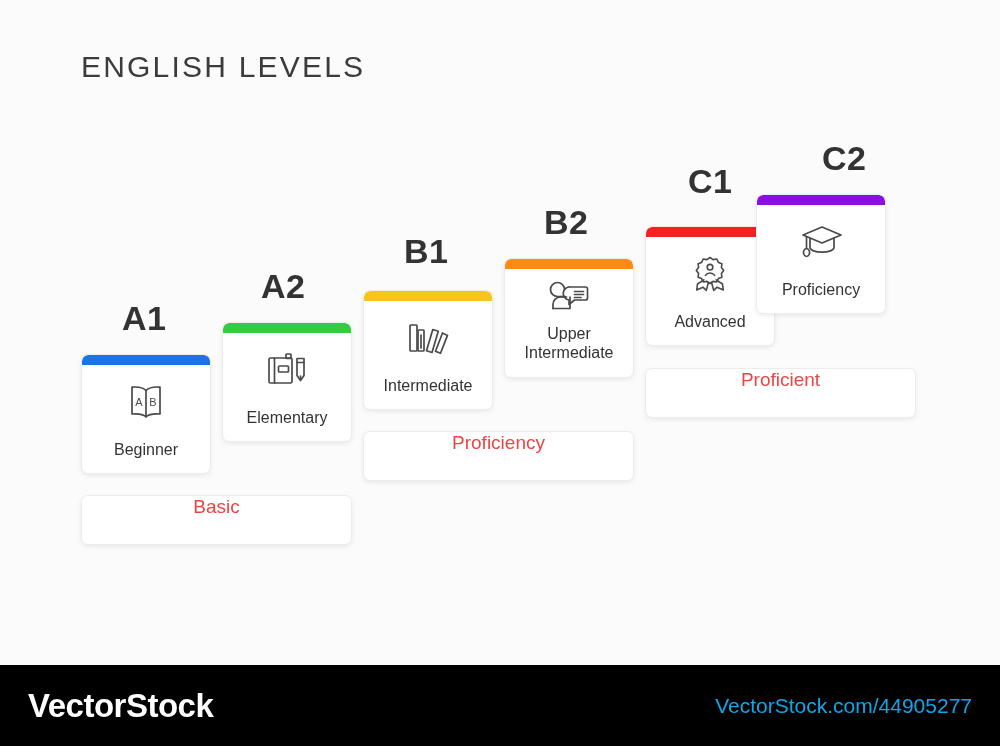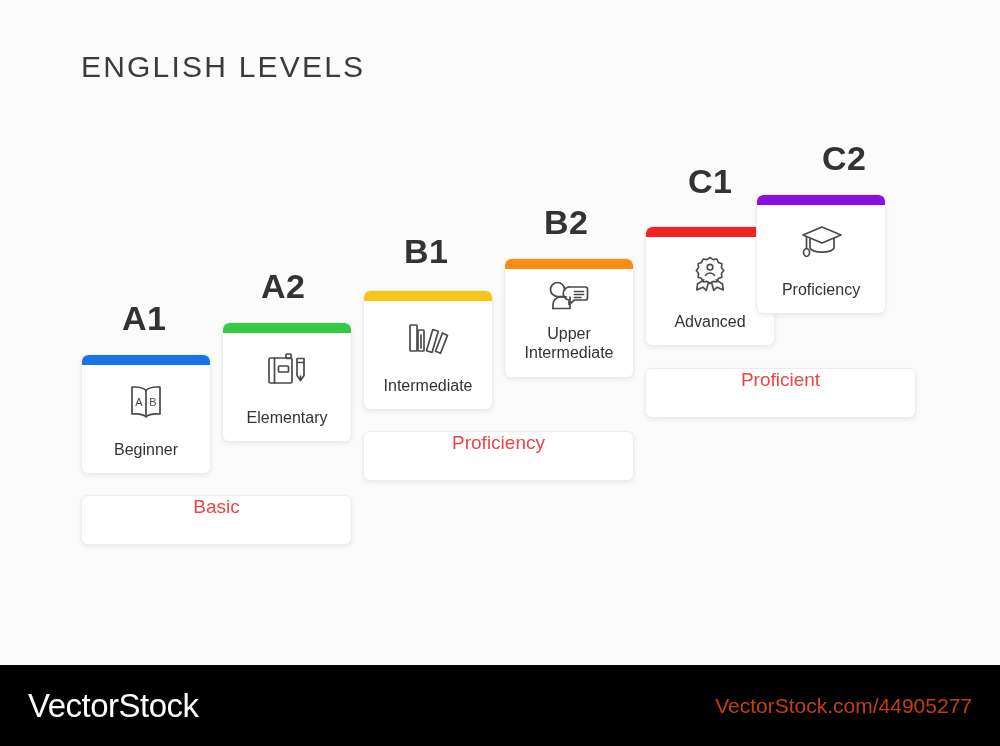--- a/index.html
+++ b/index.html
@@ -114,30 +114,30 @@
     height: 81px;
     background: #000000;
   }
   #footer-logo {
     position: absolute;
     left: 28px;
     top: 50%;
     transform: translateY(-50%);
     color: #ffffff;
     font-size: 33px;
-    font-weight: 400;
+    font-weight: 700;
     letter-spacing: -0.5px;
     white-space: nowrap;
   }
   #footer-url {
     position: absolute;
     right: 28px;
     top: 50%;
     transform: translateY(-50%);
-    color: #c2410c;
+    color: #0ea5e9;
     font-size: 21px;
     white-space: nowrap;
   }
 </style>
 </head>
 <body style="background: rgb(251, 251, 251);">
 
 <div id="canvas" style="background: rgb(251, 251, 251);">
 
   <div id="page-title">ENGLISH LEVELS</div>

